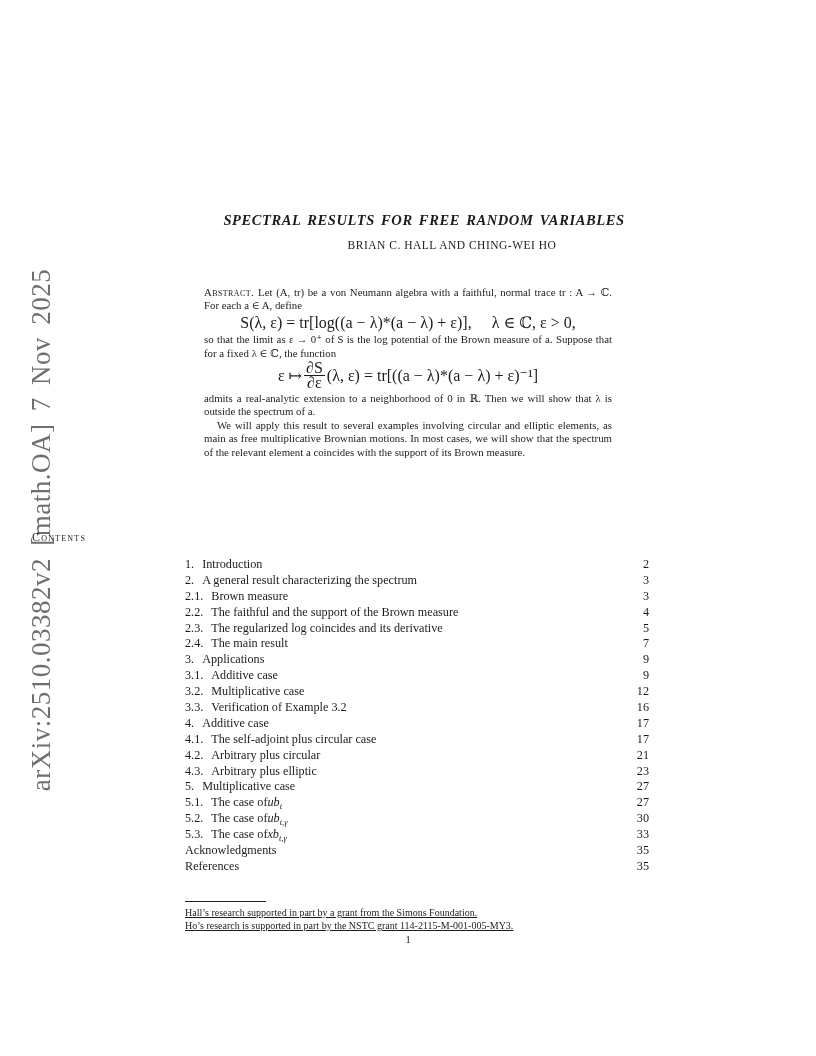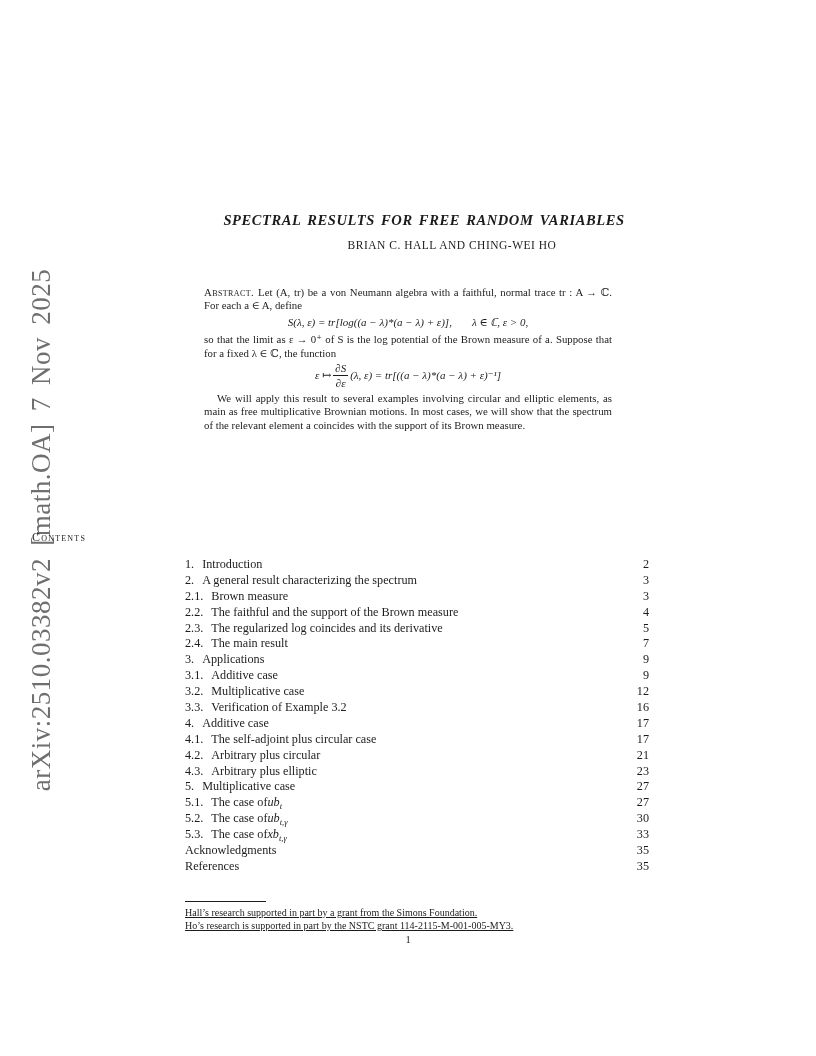--- a/index.html
+++ b/index.html
@@ -71,22 +71,21 @@
   }
   .ab-p.indent { text-indent: 13px; }
   .ab-label {
     font-variant: small-caps;
     letter-spacing: 0.4px;
     margin-right: 4px;
   }
   .equation {
     text-align: center;
     margin: 3px 0 4px 0;
-    font-style: italic;
-    font-size: 11px;
+    font-size: 16px;
   }
   .eq-cond { margin-left: 20px; }
   .equation.eq2 {
     display: flex;
     align-items: center;
     justify-content: center;
     margin: 2px 0 3px 0;
   }
   .frac {
     display: inline-flex;
@@ -180,20 +179,21 @@
     </div>
     <p class="ab-p">so that the limit as ε → 0⁺ of S is the log potential of the Brown measure of a. Suppose that for a fixed λ ∈ ℂ, the function</p>
     <div class="equation eq2">
       <span>ε ↦</span>
       <span class="frac">
         <span class="fnum">∂S</span>
         <span class="fden">∂ε</span>
       </span>
       <span>(λ, ε) = tr[((a − λ)*(a − λ) + ε)⁻¹]</span>
     </div>
+    <p class="ab-p">admits a real-analytic extension to a neighborhood of 0 in ℝ. Then we will show that λ is outside the spectrum of a.</p>
     <p class="ab-p indent">We will apply this result to several examples involving circular and elliptic elements, as main as free multiplicative Brownian motions. In most cases, we will show that the spectrum of the relevant element a coincides with the support of its Brown measure.</p>
   </div>
 
   <div class="contents-header">Contents</div>
 
   <div class="toc" id="toc">
       <div class="toc-row">
         <span class="toc-num">1.</span>
         <span class="toc-title">Introduction</span>
         <span class="toc-spacer"></span>

